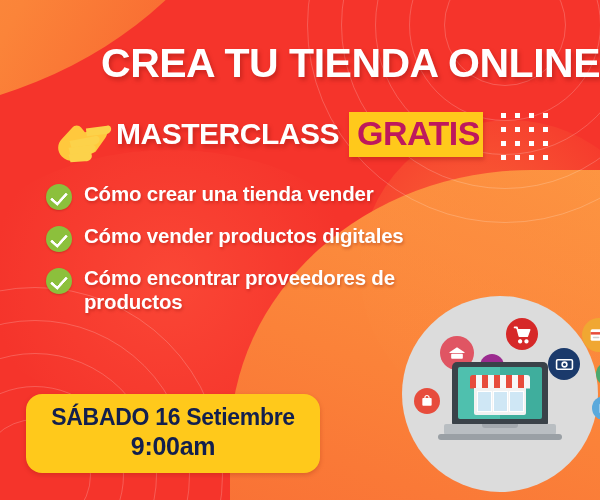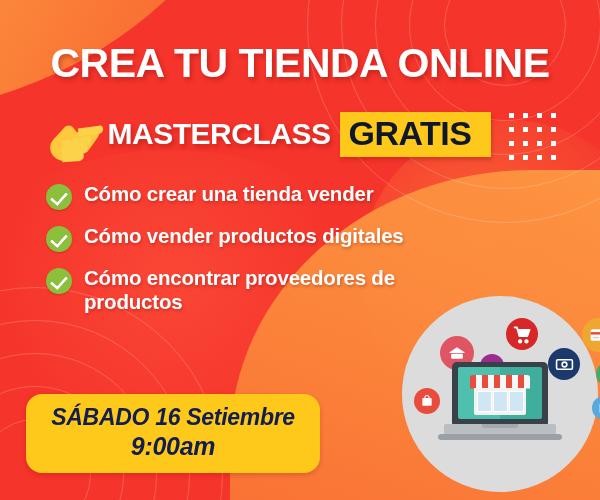--- a/index.html
+++ b/index.html
@@ -54,42 +54,42 @@
   }
   
   .arcs-bl{position:absolute;left:-175px;bottom:-185px;width:420px;height:420px;}
   .arcs-bl span{
     position:absolute;border:1.6px solid rgba(255,255,255,.20);
     border-radius:50%;left:50%;top:50%;transform:translate(-50%,-50%);
   }
 
   
   .headline{
-    position:absolute;left:0;right:0;top:40px;text-align:center;
+    position:absolute;left:0;right:0;top:40px;text-align:right;
     font-size:41px;font-weight:bold;letter-spacing:-0.5px;color:#ffffff;
     text-shadow:2px 3px 4px rgba(120,12,8,.35);
     white-space:nowrap;
   }
 
   .sub-row{
     position:absolute;left:0;right:0;top:100px;
     display:flex;align-items:center;justify-content:center;gap:6px;
   }
   .hand-icon{
     width:62px;height:52px;position:relative;flex:0 0 auto;margin-right:-4px;
     margin-top:16px;
   }
   .subtitle{
     font-size:30px;font-weight:bold;color:#ffffff;letter-spacing:-0.5px;
     text-shadow:2px 3px 4px rgba(120,12,8,.35);white-space:nowrap;
   }
   .gratis{
-    display:inline-block;background:#ffc91b;color:#0f172a;
+    display:inline-block;background:#ffc91b;color:#be185d;
     font-size:34px;font-weight:bold;letter-spacing:-0.5px;
-    padding:2px 20px 4px 8px;margin-left:4px;text-shadow:none;
+    padding:2px 3px 4px 8px;margin-left:4px;text-shadow:none;
     box-shadow:1px 3px 4px rgba(120,12,8,.25);
   }
   .dotgrid{
     display:grid;grid-template-columns:repeat(4,5px);grid-template-rows:repeat(4,5px);
     gap:9px;margin-left:12px;margin-top:4px;
   }
   .dotgrid i{display:block;width:5px;height:5px;background:#ffffff;}
 
   
   .bullets{position:absolute;left:46px;top:182px;width:420px;}
@@ -108,21 +108,20 @@
     font-size:20.5px;font-weight:bold;color:#ffffff;line-height:1.18;
     letter-spacing:-0.2px;text-shadow:1px 2px 3px rgba(120,12,8,.30);
   }
 
   
   .date-badge{
     position:absolute;left:26px;top:394px;width:274px;
     background:#ffc91b;border-radius:16px;
     padding:9px 10px 11px 10px;text-align:center;
     box-shadow:0 2px 5px rgba(120,12,8,.22);
-    font-style:italic;
   }
   .date-line1{font-size:23px;font-weight:bold;color:#121f4e;letter-spacing:-0.3px;line-height:1.22;}
   .date-line2{font-size:25px;font-weight:bold;color:#121f4e;letter-spacing:-0.3px;line-height:1.22;}
 
   
   .illus{
     position:absolute;left:396px;top:292px;width:204px;height:208px;
   }
   .illus-circle{
     position:absolute;left:6px;top:4px;width:196px;height:196px;border-radius:50%;

